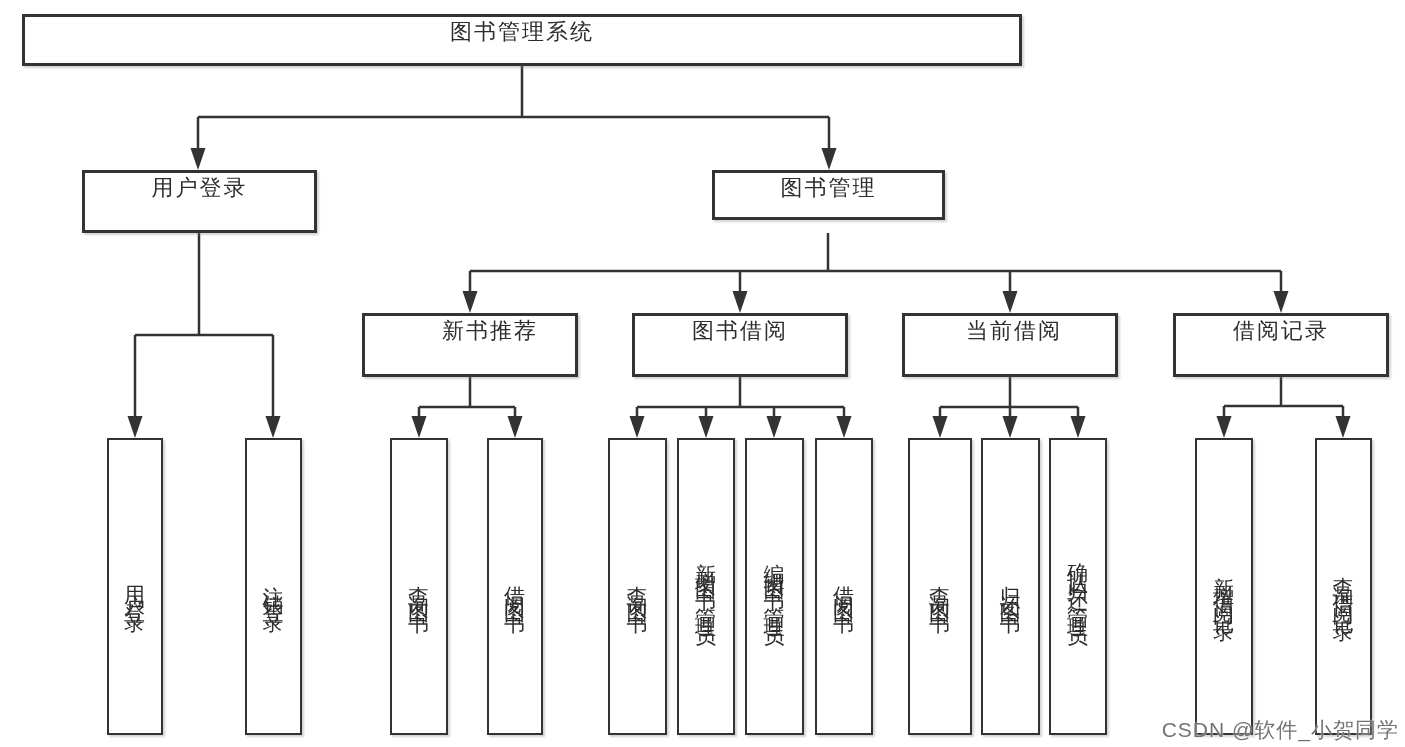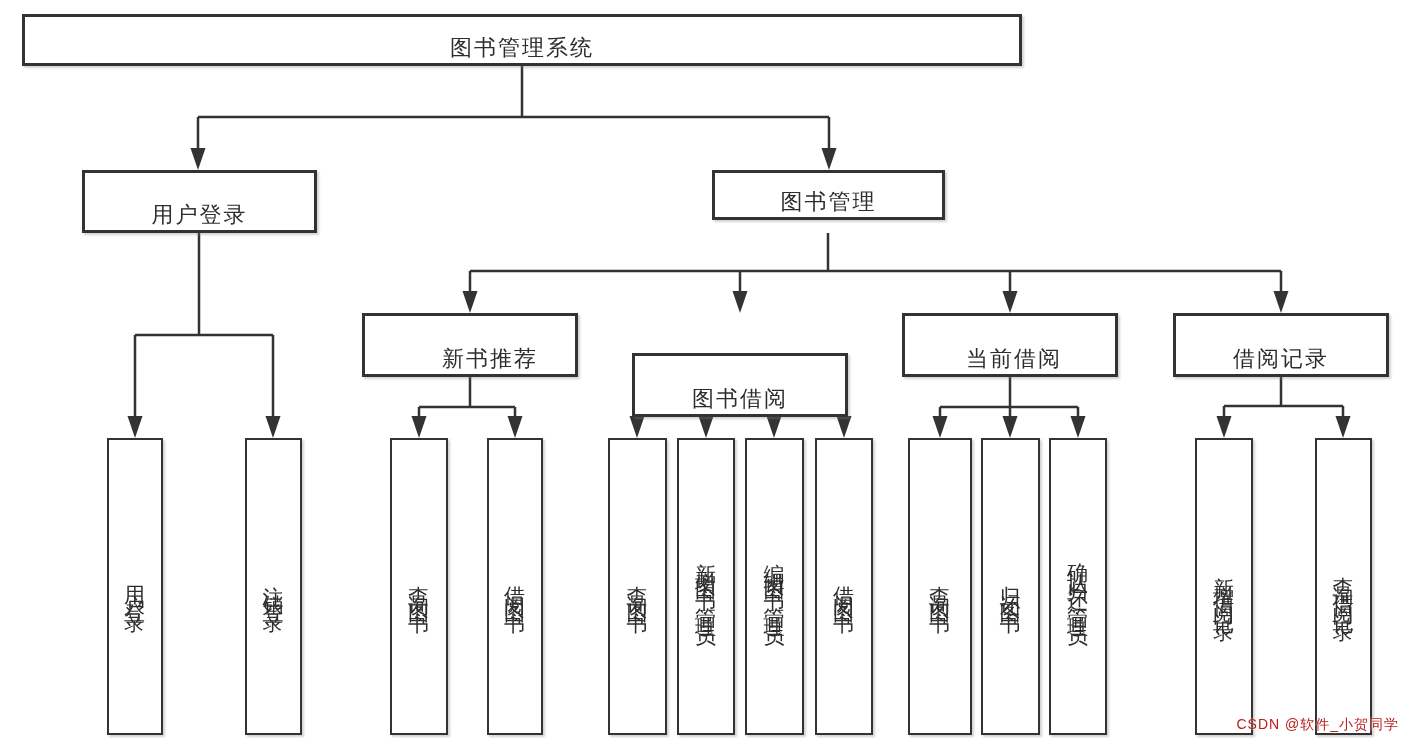--- a/index.html
+++ b/index.html
@@ -9,21 +9,21 @@
     background:#ffffff;
     overflow:hidden;
     font-family:"Liberation Sans","DejaVu Sans",sans-serif;
   }
   svg.wires{position:absolute;left:0;top:0;z-index:1;}
   .node{
     position:absolute;
     box-sizing:border-box;
     background:#ffffff;
     border:3px solid #333333;
-    display:flex;align-items:flex-end;justify-content:center;
+    display:flex;align-items:flex-start;justify-content:center;
     font-size:22px;color:#2d2d2d;letter-spacing:2px;
     z-index:2;
     box-shadow:2px 2px 2px rgba(130,130,130,0.35);
     white-space:nowrap;
   }
   .leaf{
     position:absolute;
     top:438px;height:297px;
     box-sizing:border-box;
     background:#ffffff;
@@ -38,22 +38,22 @@
     text-orientation:mixed;
     font-size:21px;
     letter-spacing:9px;
     line-height:1;
     color:#2d2d2d;
     white-space:nowrap;
   }
   .watermark{
     position:absolute;
     top:716px;right:6px;
-    font-size:14px;
-    color:#b91c1c;
+    font-size:21px;
+    color:#737373;
     letter-spacing:1px;
     z-index:3;
     text-shadow:0 0 2px #ffffff;
   }
 </style>
 </head>
 <body>
 
 <div class="canvas">
 
@@ -111,21 +111,21 @@
   <div class="node" style="left:82px;top:170px;width:235px;height:63px;">
     <span>用户登录</span>
   </div>
   <div class="node" style="left:712px;top:170px;width:233px;height:50px;">
     <span>图书管理</span>
   </div>
 
   <div class="node" style="left:362px;top:313px;width:216px;height:64px;padding-left:40px;">
     <span>新书推荐</span>
   </div>
-  <div class="node" style="left:632px;top:313px;width:216px;height:64px;margin-top:40px;">
+  <div class="node" style="left:632px;top:313px;width:216px;height:64px;">
     <span>图书借阅</span>
   </div>
   <div class="node" style="left:902px;top:313px;width:216px;height:64px;padding-left:8px;">
     <span>当前借阅</span>
   </div>
   <div class="node" style="left:1173px;top:313px;width:216px;height:64px;">
     <span>借阅记录</span>
   </div>
 
   <div class="leaf" style="left:107px;width:56px;">

